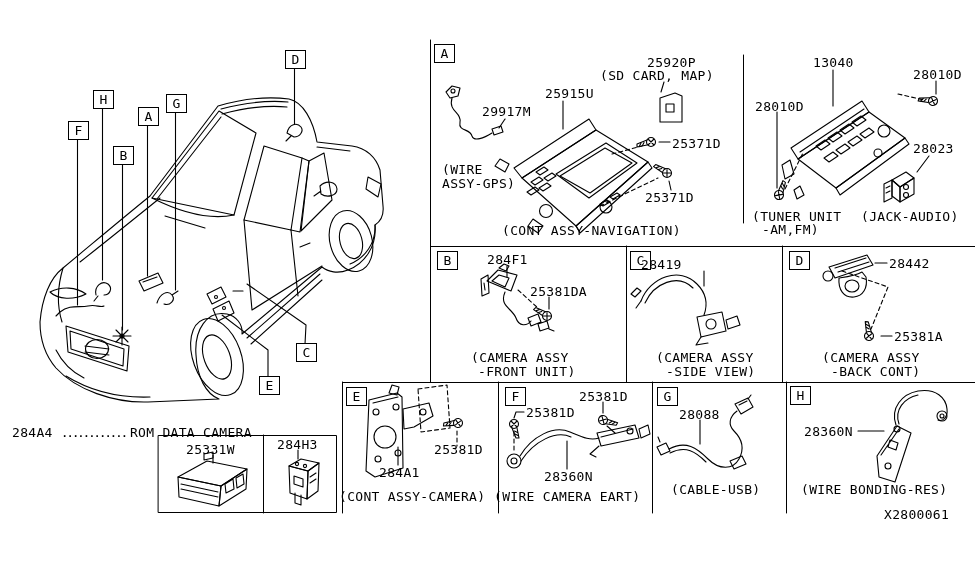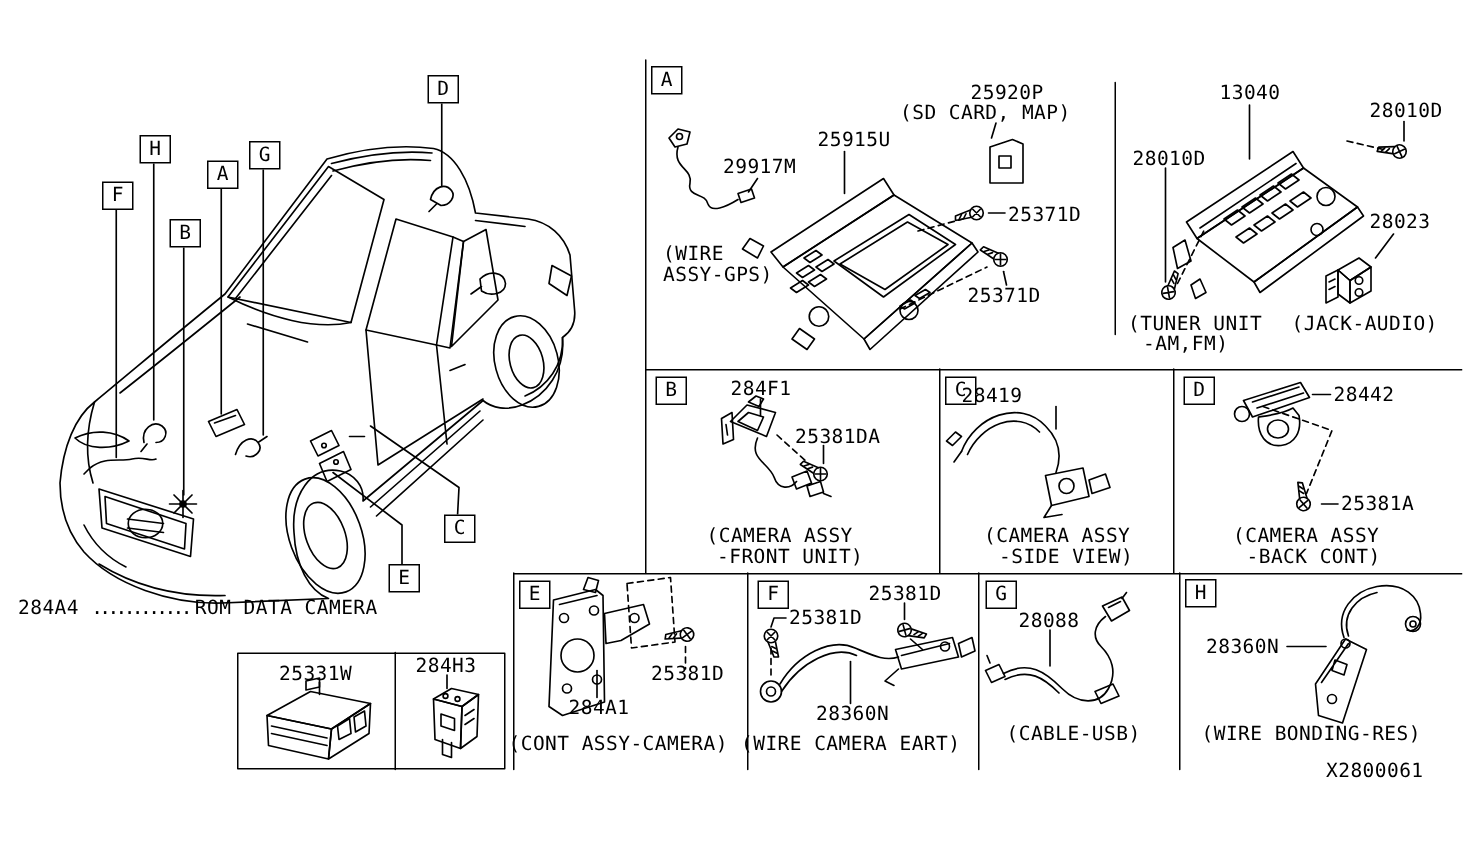--- a/index.html
+++ b/index.html
@@ -330,20 +330,21 @@
   <div class="tag" style="left:790px;top:386px">H</div>
 
   <div class="lbl" style="left:482px;top:105px">29917M</div>
   <div class="lbl" style="left:545px;top:87px">25915U</div>
   <div class="lbl" style="left:647px;top:56px">25920P</div>
   <div class="lbl" style="left:600px;top:69px">(SD CARD, MAP)</div>
   <div class="lbl" style="left:672px;top:137px">25371D</div>
   <div class="lbl" style="left:645px;top:191px">25371D</div>
   <div class="lbl" style="left:442px;top:163px">(WIRE</div>
   <div class="lbl" style="left:442px;top:177px">ASSY-GPS)</div>
+  <div class="lbl" style="left:502px;top:224px">(CONT ASSY-NAVIGATION)</div>
 
   <div class="lbl" style="left:813px;top:56px">13040</div>
   <div class="lbl" style="left:913px;top:68px">28010D</div>
   <div class="lbl" style="left:755px;top:100px">28010D</div>
   <div class="lbl" style="left:913px;top:142px">28023</div>
   <div class="lbl" style="left:752px;top:210px">(TUNER UNIT</div>
   <div class="lbl" style="left:762px;top:223px">-AM,FM)</div>
   <div class="lbl" style="left:861px;top:210px">(JACK-AUDIO)</div>
 
   <div class="lbl" style="left:487px;top:253px">284F1</div>
@@ -372,15 +373,15 @@
   <div class="lbl" style="left:679px;top:408px">28088</div>
   <div class="lbl" style="left:671px;top:483px">(CABLE-USB)</div>
 
   <div class="lbl" style="left:804px;top:425px">28360N</div>
   <div class="lbl" style="left:801px;top:483px">(WIRE BONDING-RES)</div>
   <div class="lbl" style="left:884px;top:508px">X2800061</div>
 
   <div class="lbl" style="left:186px;top:443px">25331W</div>
   <div class="lbl" style="left:277px;top:438px">284H3</div>
 
-  <div class="lbl" style="left:12px;top:399px"><span>284A4</span> <span class="dots">............</span><span>ROM DATA CAMERA</span></div>
+  <div class="lbl" style="left:12px;top:426px"><span>284A4</span> <span class="dots">............</span><span>ROM DATA CAMERA</span></div>
 
 </div>
 
 </body></html>

